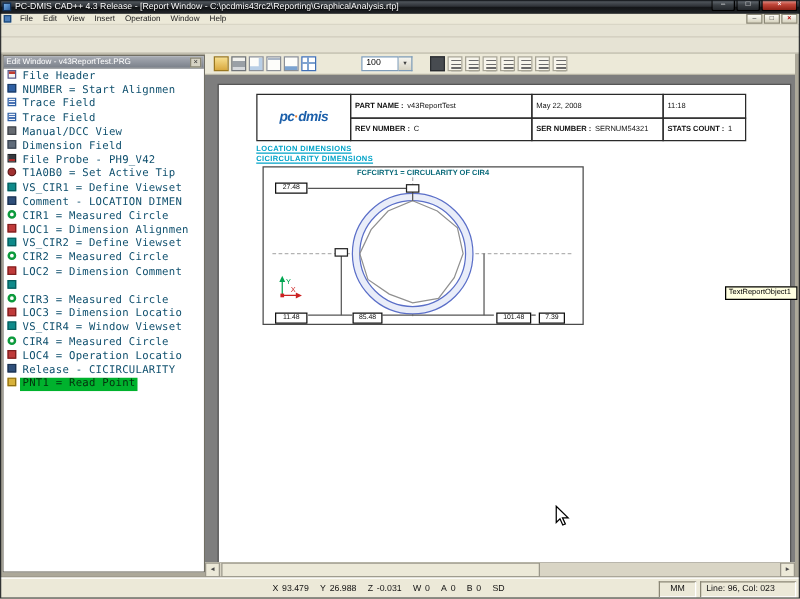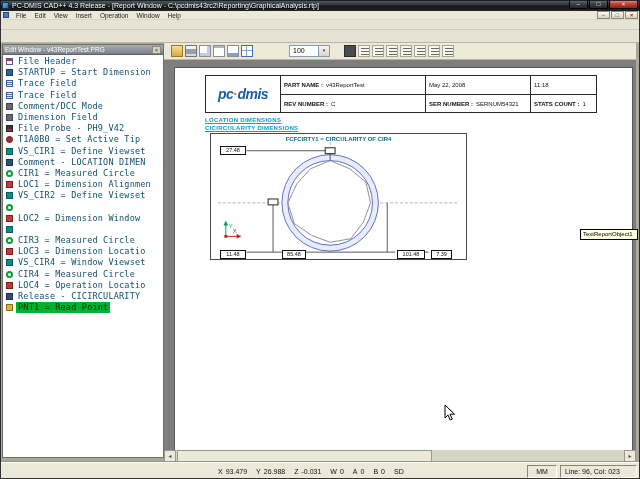--- a/index.html
+++ b/index.html
@@ -29,21 +29,21 @@
   
   .toolstrip{position:absolute;left:0;top:20px;width:640px;height:23px;background:#e6e3d4;border-bottom:1px solid #b9b6a6}
   .toolstrip::after{content:"";position:absolute;left:0;top:9px;right:0;border-top:1px solid #cfccbc}
 
   
   .edit-window{position:absolute;left:2px;top:44px;width:162px;height:414px;border:1px solid #716f64;background:#fff;z-index:10}
   .ew-header{height:10px;background:linear-gradient(#a8acb4,#7b818b);display:flex;align-items:center;padding:0 2px;border-bottom:1px solid #5c6168}
   .ew-title{flex:1;color:#fff;font-size:6.5px;line-height:10px;white-space:nowrap;overflow:hidden}
   .ew-close{width:9px;height:8px;background:#d6d3c4;border:1px solid #8a8775;color:#333;font-size:6px;line-height:6px;text-align:center;flex:none}
   .ew-list{position:absolute;left:0;top:10px;right:0;bottom:0;background:#fff;overflow:hidden;padding-top:1px}
-  .ew-item{display:flex;align-items:center;height:11.2px;white-space:nowrap;overflow:hidden}
+  .ew-item{display:flex;align-items:flex-start;height:11.2px;white-space:nowrap;overflow:hidden}
   .ew-icon{width:7px;height:7px;flex:none;margin:0 3px;border:1px solid transparent}
   .ew-label{font-family:"DejaVu Sans Mono",monospace;font-size:8.5px;letter-spacing:.2px;color:#0f506e;line-height:11px;padding:0 2px}
   .ew-item[data-selected="true"] .ew-label{background:#00b22d;color:#04310e}
   .ew-icon[data-icon="file-header"]{background:linear-gradient(#c23b2e 0 45%,#f4f4f4 45%);border-color:#5a5a8a}
   .ew-icon[data-icon="alignment"]{background:#2e5fa3;border-color:#1c3c66}
   .ew-icon[data-icon="trace"]{background:repeating-linear-gradient(#eef2fa 0 1px,#4a73b5 1px 2px);border-color:#2e5fa3}
   .ew-icon[data-icon="mode"]{background:#666b72;border-color:#41454b}
   .ew-icon[data-icon="format"]{background:#5f6b7a;border-color:#3d4754}
   .ew-icon[data-icon="probe"]{background:linear-gradient(#34383e 0 60%,#b22a2a 60%);border-color:#202327}
   .ew-icon[data-icon="tip"]{background:#a03030;border-color:#5f1b1b;border-radius:50%}
@@ -77,21 +77,21 @@
   .rpt-table{position:absolute;left:30px;top:7px;width:392px;height:38px}
   .cell{position:absolute;border:1px solid #2a2a2a;display:flex;align-items:center;padding-left:3px;font-size:6px;color:#111;white-space:nowrap;overflow:hidden}
   .cell .lbl{font-weight:bold;margin-right:3px}
   .cell.logo{left:0;top:0;width:76px;height:38px;justify-content:center;padding:0}
   .cell.part{left:75px;top:0;width:146px;height:20px}
   .cell.rev{left:75px;top:19px;width:146px;height:19px}
   .cell.date{left:220px;top:0;width:106px;height:20px}
   .cell.ser{left:220px;top:19px;width:106px;height:19px}
   .cell.time{left:325px;top:0;width:67px;height:20px}
   .cell.stats{left:325px;top:19px;width:67px;height:19px}
-  .logo-text{font-size:14px;font-weight:bold;font-style:italic;color:#1b5faa;letter-spacing:-.5px}
+  .logo-text{font-size:11px;font-weight:bold;font-style:italic;color:#1b5faa;letter-spacing:-.5px}
   .logo-dot{color:#e87722;font-style:normal}
   .rpt-sections{position:absolute;left:30px;top:48px;display:flex;flex-direction:column}
   .rpt-section{font-size:6px;font-weight:bold;color:#00a3c8;text-decoration:underline;line-height:8px;letter-spacing:.3px}
 
   
   .plot{position:absolute;left:35px;top:65px;width:257px;height:127px;border:1px solid #4a4a4a;background:#fff}
   .plot svg{position:absolute;left:0;top:0;width:100%;height:100%}
   .plot-title{position:absolute;left:0;right:0;top:2px;text-align:center;font-size:6px;font-weight:bold;color:#0a6a7a;z-index:2}
   .plot-label{position:absolute;border:1px solid #111;background:#fff;font-size:5.5px;line-height:7px;text-align:center;color:#111;height:9px;z-index:2}
   .pl-top{left:9px;top:12px;width:26px}
@@ -159,33 +159,33 @@
       <div class="ew-title">Edit Window - v43ReportTest.PRG</div>
       <div class="ew-close">×</div>
     </div>
     <div class="ew-list">
       <div class="ew-item" data-selected="false">
         <span class="ew-icon" data-icon="file-header"></span>
         <span class="ew-label">File Header</span>
       </div>
         <div class="ew-item" data-selected="false">
         <span class="ew-icon" data-icon="alignment"></span>
-        <span class="ew-label">STARTUP = Start Dimension</span>
+        <span class="ew-label">NUMBER = Start Alignmen</span>
       </div>
         <div class="ew-item" data-selected="false">
         <span class="ew-icon" data-icon="trace"></span>
         <span class="ew-label">Trace Field</span>
       </div>
         <div class="ew-item" data-selected="false">
         <span class="ew-icon" data-icon="trace"></span>
         <span class="ew-label">Trace Field</span>
       </div>
         <div class="ew-item" data-selected="false">
         <span class="ew-icon" data-icon="mode"></span>
-        <span class="ew-label">Comment/DCC Mode</span>
+        <span class="ew-label">Manual/DCC View</span>
       </div>
         <div class="ew-item" data-selected="false">
         <span class="ew-icon" data-icon="format"></span>
         <span class="ew-label">Dimension Field</span>
       </div>
         <div class="ew-item" data-selected="false">
         <span class="ew-icon" data-icon="probe"></span>
         <span class="ew-label">File Probe - PH9_V42</span>
       </div>
         <div class="ew-item" data-selected="false">
@@ -207,24 +207,25 @@
         <div class="ew-item" data-selected="false">
         <span class="ew-icon" data-icon="dimension"></span>
         <span class="ew-label">LOC1 = Dimension Alignmen</span>
       </div>
         <div class="ew-item" data-selected="false">
         <span class="ew-icon" data-icon="viewset"></span>
         <span class="ew-label">VS_CIR2 = Define Viewset</span>
       </div>
         <div class="ew-item" data-selected="false">
         <span class="ew-icon" data-icon="circle"></span>
+        <span class="ew-label">CIR2 = Measured Circle</span>
       </div>
         <div class="ew-item" data-selected="false">
         <span class="ew-icon" data-icon="dimension"></span>
-        <span class="ew-label">LOC2 = Dimension Window</span>
+        <span class="ew-label">LOC2 = Dimension Comment</span>
       </div>
         <div class="ew-item" data-selected="false">
         <span class="ew-icon" data-icon="viewset"></span>
       </div>
         <div class="ew-item" data-selected="false">
         <span class="ew-icon" data-icon="circle"></span>
         <span class="ew-label">CIR3 = Measured Circle</span>
       </div>
         <div class="ew-item" data-selected="false">
         <span class="ew-icon" data-icon="dimension"></span>

